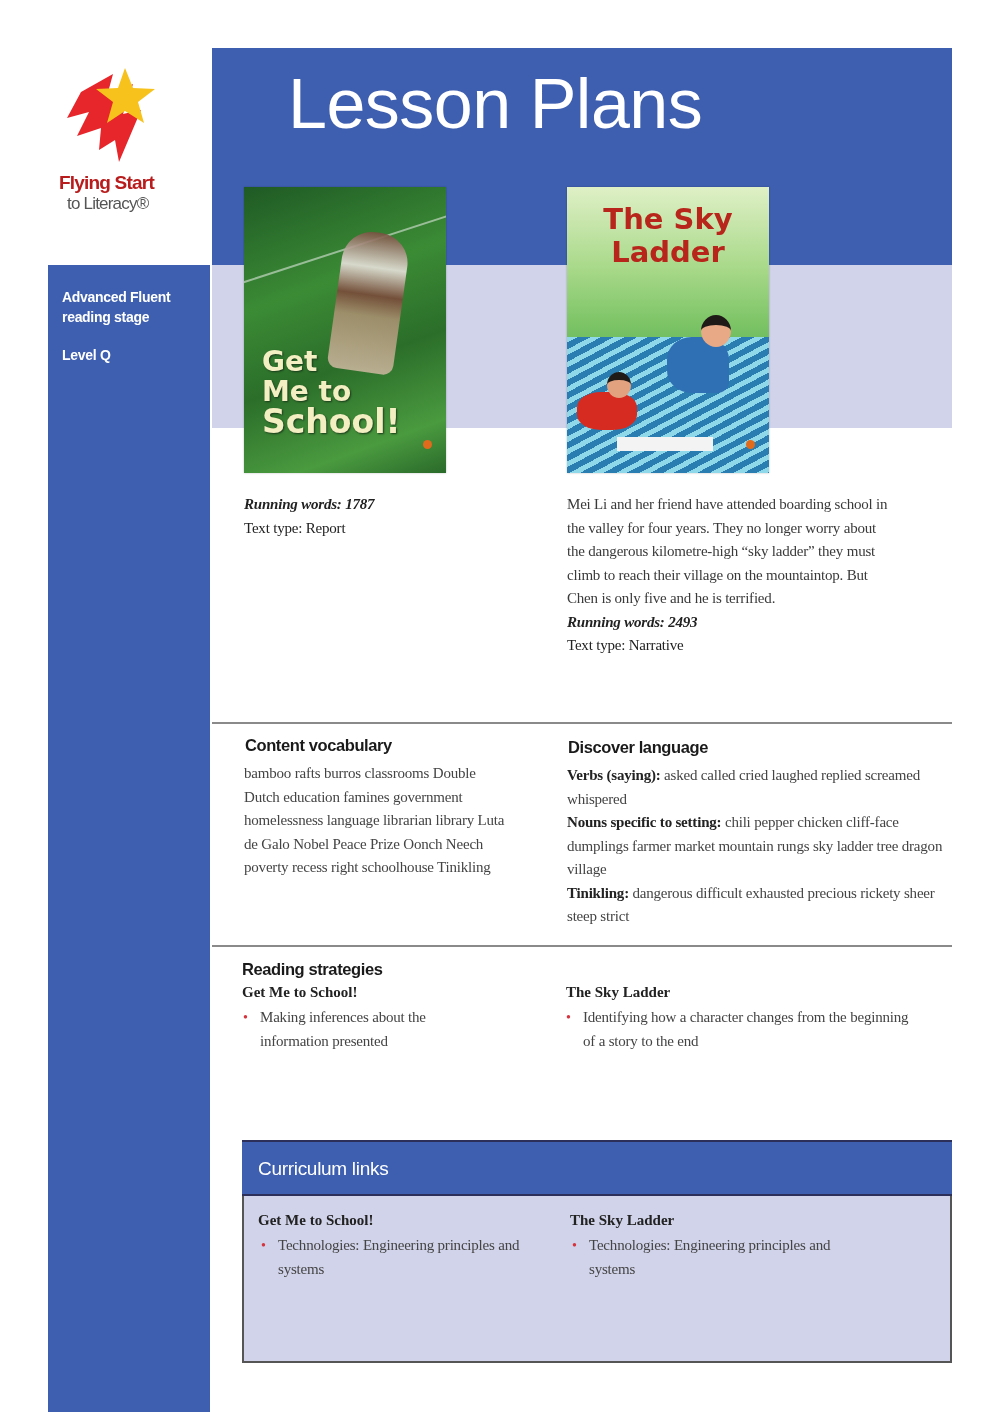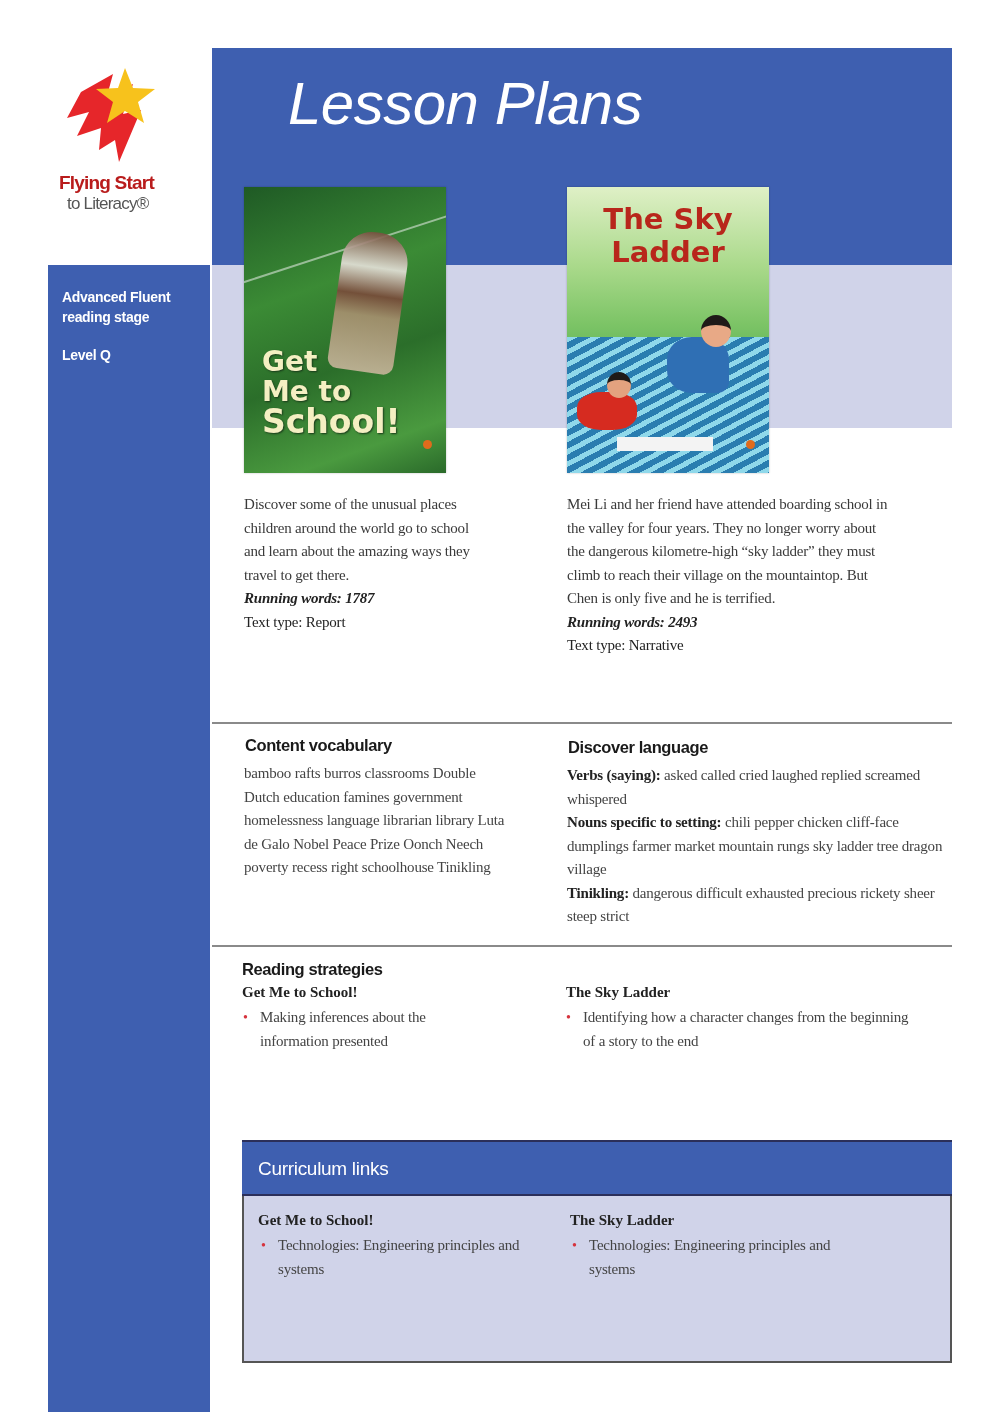--- a/index.html
+++ b/index.html
@@ -9,21 +9,21 @@
   .logo { position: absolute; left: 55px; top: 62px; width: 130px; height: 160px; }
   .logo svg { position: absolute; left: 8px; top: 0; }
   .logo-name { position: absolute; left: 4px; top: 110px; font-family: "Liberation Sans", sans-serif; font-weight: bold; font-size: 19px; color: #b91c1c; letter-spacing: -0.8px; white-space: nowrap; }
   .logo-sub { position: absolute; left: 12px; top: 132px; font-family: "Liberation Sans", sans-serif; font-size: 17px; color: #555; letter-spacing: -0.8px; white-space: nowrap; }
 
   .sidebar { position: absolute; left: 48px; top: 265px; width: 162px; height: 1224px; background: #3e5fb0; }
   .sidebar .stage { position: absolute; left: 14px; top: 22px; width: 145px; color: #fff; font-family: "Liberation Sans", sans-serif; font-weight: bold; font-size: 14px; line-height: 20px; letter-spacing: -0.3px; }
   .sidebar .level { position: absolute; left: 14px; top: 82px; color: #fff; font-family: "Liberation Sans", sans-serif; font-weight: bold; font-size: 14px; letter-spacing: -0.3px; }
 
   .header { position: absolute; left: 212px; top: 48px; width: 740px; height: 217px; background: #3e5fb0; }
-  .header .title { position: absolute; left: 76px; top: 14px; color: #fff; font-family: "Liberation Sans", sans-serif; font-size: 60px; line-height: 84px; letter-spacing: -0.5px; white-space: nowrap; font-style: italic; }
+  .header .title { position: absolute; left: 76px; top: 14px; color: #fff; font-family: "Liberation Sans", sans-serif; font-size: 70px; line-height: 84px; letter-spacing: -0.5px; white-space: nowrap; }
 
   .band { position: absolute; left: 212px; top: 265px; width: 740px; height: 163px; background: #d0d3e9; }
 
   .cover { position: absolute; width: 202px; height: 286px; overflow: hidden; box-shadow: 0 0 2px rgba(0,0,0,0.25); }
   .cover1 { left: 244px; top: 187px; background: linear-gradient(160deg, #1f5a25 0%, #3b8b35 35%, #2b6e2a 60%, #4a9a3f 85%, #2a6a2a 100%); }
   .cover2 { left: 567px; top: 187px; background: linear-gradient(180deg, #dff0c6 0%, #a9d98a 28%, #7cc466 48%, #5fb25a 62%, #3ba0c4 72%, #2a8ab5 100%); }
   .cover1 .person { position: absolute; left: 92px; top: 45px; width: 66px; height: 140px; border-radius: 30px 30px 10px 10px; background: linear-gradient(180deg, #7a5040 0%, #e8e2dc 25%, #7a4a3a 45%, #a89070 60%, #c7b59b 100%); opacity: 0.9; transform: rotate(8deg); }
   .cover1 .rope { position: absolute; left: -10px; top: 60px; width: 230px; height: 2px; background: rgba(220,230,220,0.6); transform: rotate(-18deg); }
   .cover1 .cover-title { position: absolute; left: 18px; top: 160px; color: #f4efc2; font-family: "DejaVu Sans", sans-serif; font-weight: bold; font-size: 28px; line-height: 30px; text-shadow: 1px 1px 2px #1a3a1a; }
   .cover1 .cover-title .big { font-size: 33px; }
@@ -102,21 +102,20 @@
   <div class="head2"></div>
   <div class="cover-title">
     <div>The Sky</div>
     <div>Ladder</div>
   </div>
   <div class="label"></div>
   <div class="badge"></div>
 </div>
 
 <div class="blurb blurb1">
-  <div>Discover some of the unusual places children around the world go to school and learn about the amazing ways they travel to get there.</div>
   <div class="meta-i">Running words: 1787</div>
   <div class="meta-b">Text type: Report</div>
 </div>
 <div class="blurb blurb2">
   <div>Mei Li and her friend have attended boarding school in the valley for four years. They no longer worry about the dangerous kilometre-high “sky ladder” they must climb to reach their village on the mountaintop. But Chen is only five and he is terrified.</div>
   <div class="meta-i">Running words: 2493</div>
   <div class="meta-b">Text type: Narrative</div>
 </div>
 
 <div class="divider div1"></div>

